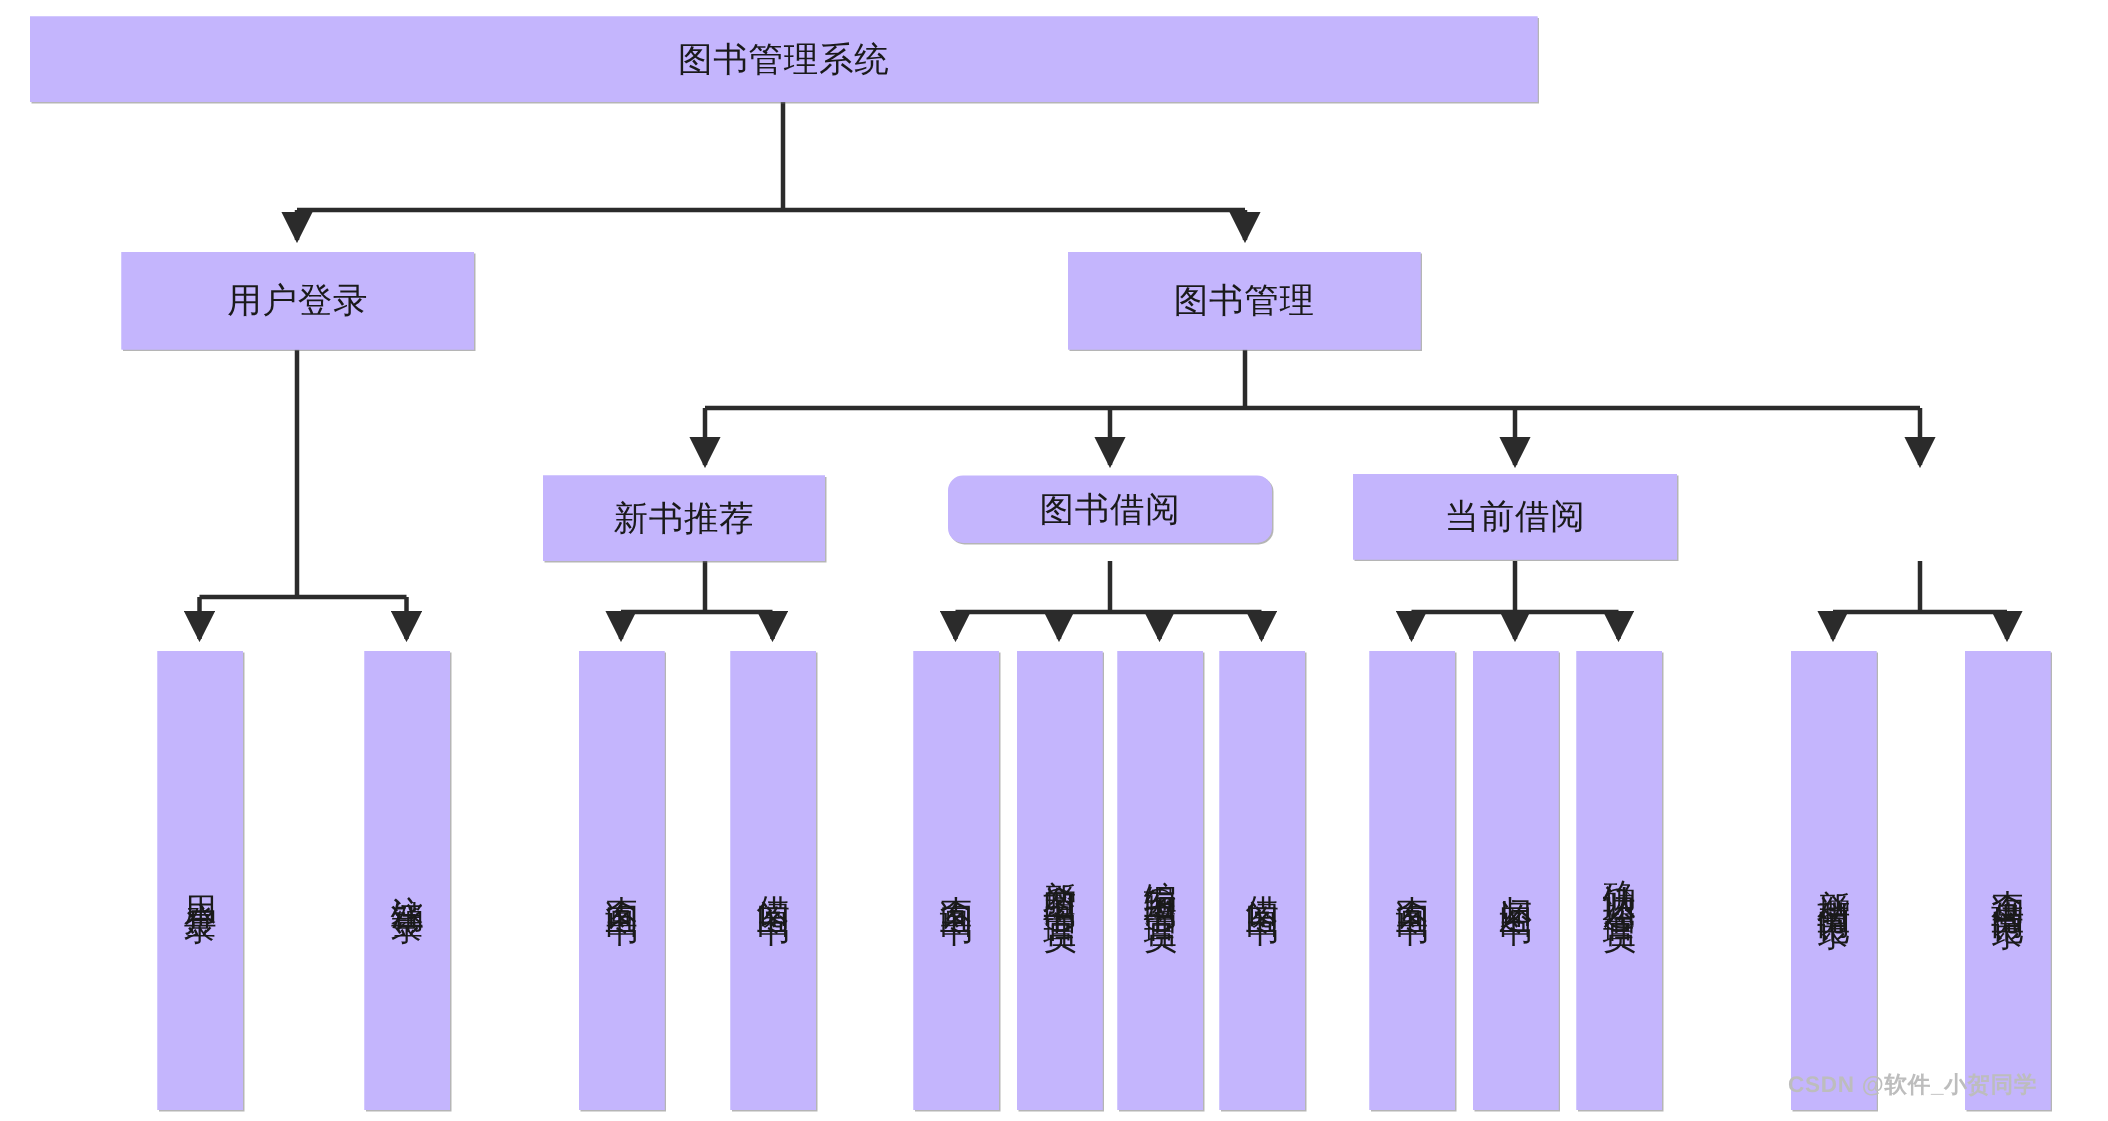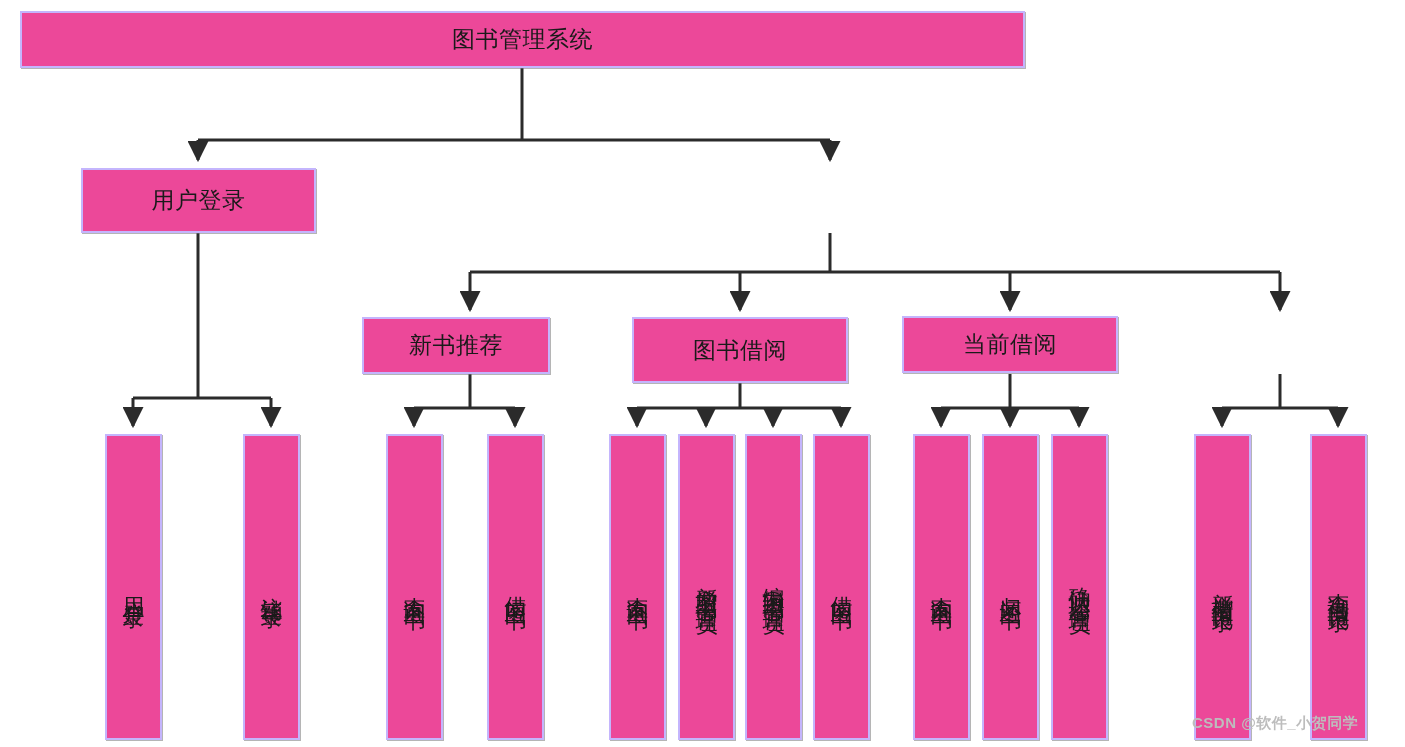--- a/index.html
+++ b/index.html
@@ -22,22 +22,22 @@
     position: absolute;
     left: 0;
     top: 0;
     width: 1405px;
     height: 747px;
     pointer-events: none;
   }
   .node {
     position: absolute;
     box-sizing: border-box;
-    background: #ec4899;
-    border: 2px solid #c4b5fd;
+    background: #c4b5fd;
+    border: 6px solid #c4b5fd;
     box-shadow: 1px 1px 0 rgba(120,120,120,0.55);
     display: flex;
     align-items: center;
     justify-content: center;
     color: #1a1a1a;
   }
   .node .node-label {
     display: block;
     text-align: center;
     line-height: 1.15;
@@ -127,25 +127,28 @@
     </g>
   </svg>
 
   <div class="node h" style="left:20px; top:11px; width:1005px; height:57px;">
     <span class="node-label">图书管理系统</span>
   </div>
 
   <div class="node h" style="left:81px; top:168px; width:235px; height:65px;">
     <span class="node-label">用户登录</span>
   </div>
+  <div class="node h" style="left:712px; top:168px; width:235px; height:65px;">
+    <span class="node-label">图书管理</span>
+  </div>
 
   <div class="node h" style="left:362px; top:317px; width:188px; height:57px;">
     <span class="node-label">新书推荐</span>
   </div>
-  <div class="node h" style="left:632px; top:317px; width:216px; height:66px;">
+  <div class="node h" style="left:632px; top:317px; width:216px; height:45px;border-radius:10px;">
     <span class="node-label">图书借阅</span>
   </div>
   <div class="node h" style="left:902px; top:316px; width:216px; height:57px;">
     <span class="node-label">当前借阅</span>
   </div>
 
   <div class="node v" style="left:105px; top:434px; width:57px; height:306px;">
     <span class="node-label">用户登录</span>
   </div>
   <div class="node v" style="left:243px; top:434px; width:57px; height:306px;">

